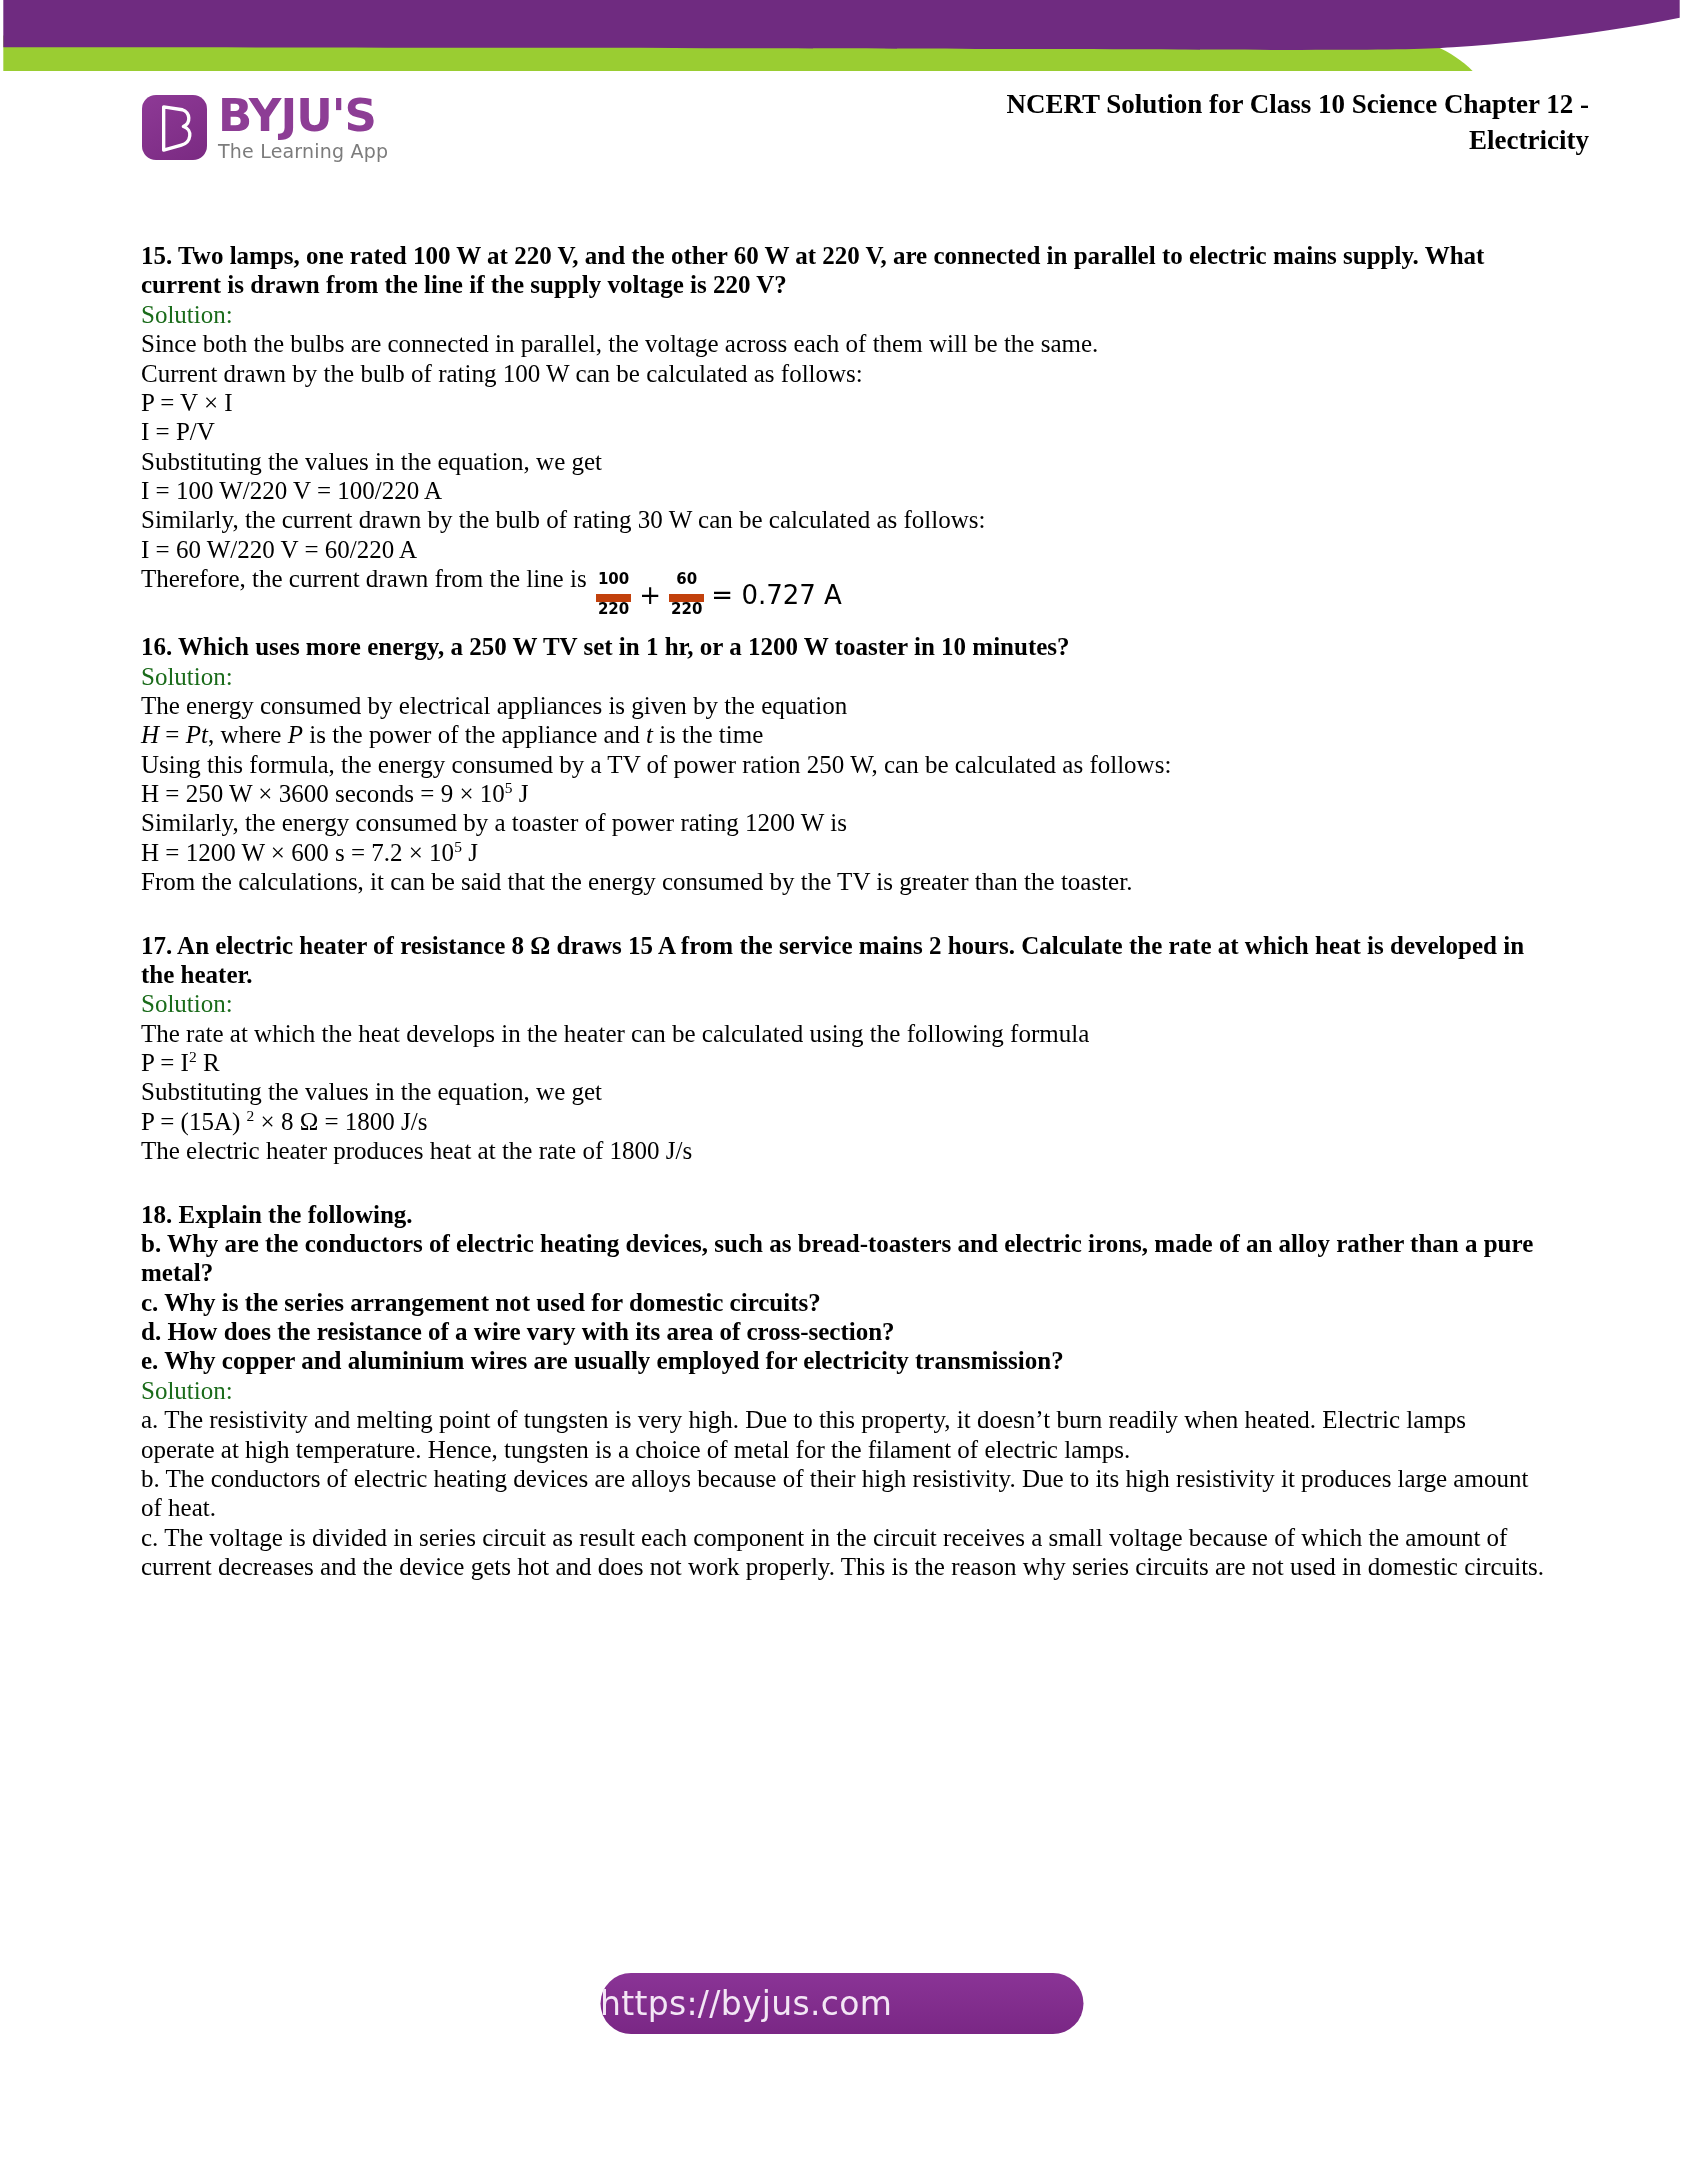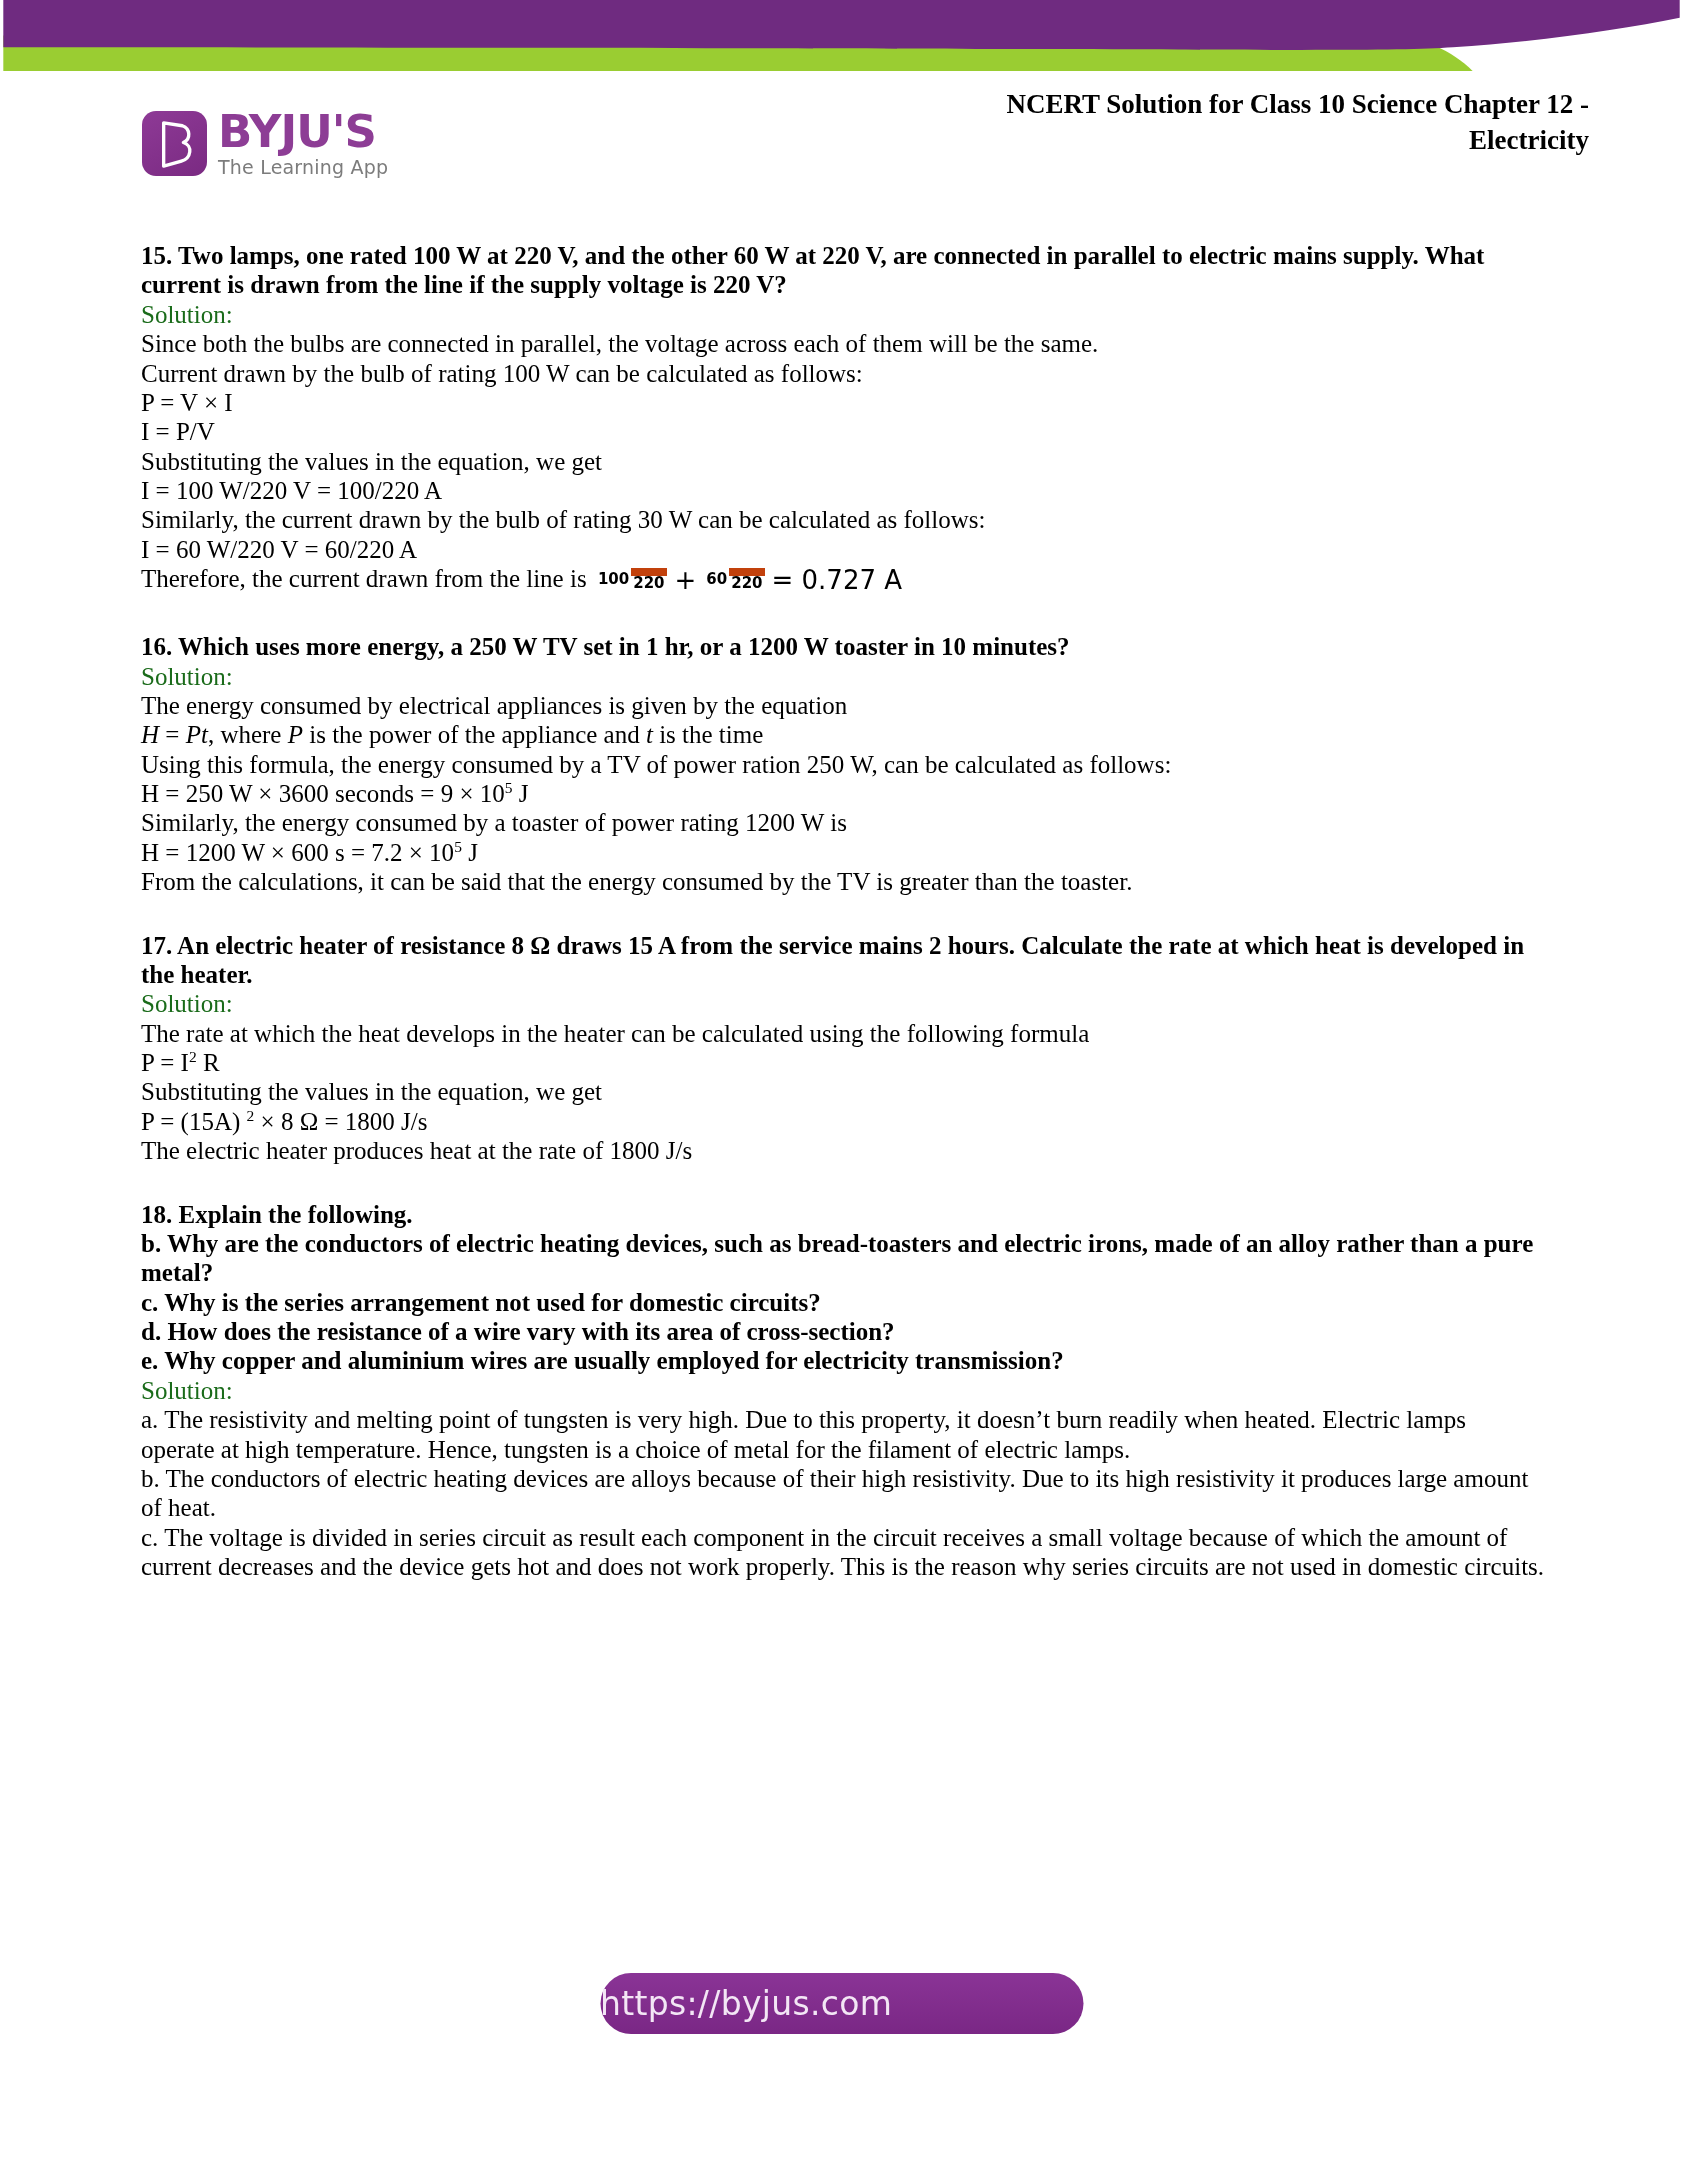--- a/index.html
+++ b/index.html
@@ -28,21 +28,21 @@
 
   
   #header {
     position: absolute;
     top: 87px; left: 0;
     width: 1683px;
     height: 99px;
   }
   #logo {
     position: absolute;
-    left: 142px; top: 22px;
+    left: 142px; top: 6px;
     display: flex;
     align-items: center;
   }
   .logo-mark {
     width: 65px;
     height: 65px;
     border-radius: 14px;
     background: #7d2f86;
     background: linear-gradient(150deg,#8e3a96 0%, #7a2a82 100%);
     position: relative;
@@ -126,26 +126,27 @@
   .frac-expr {
     display: inline-flex;
     align-items: center;
     vertical-align: -6px;
     font-family: "DejaVu Sans", sans-serif;
     position: relative;
     top: -9px;
   }
   .frac {
     display: inline-flex;
-    flex-direction: row;
+    flex-direction: column;
     align-items: center;
     font-size: 15px;
     font-weight: 700;
     line-height: 1.05;
     margin: 0 3px;
+    gap: 6px;
   }
   .frac .num { padding: 0 2px; }
   .frac .den { padding: 0 2px; border-top: 8px solid #c2410c; }
   .frac-op {
     font-size: 26px;
     padding: 0 5px;
     font-weight: 400;
   }
   .frac-res {
     font-size: 26px;

